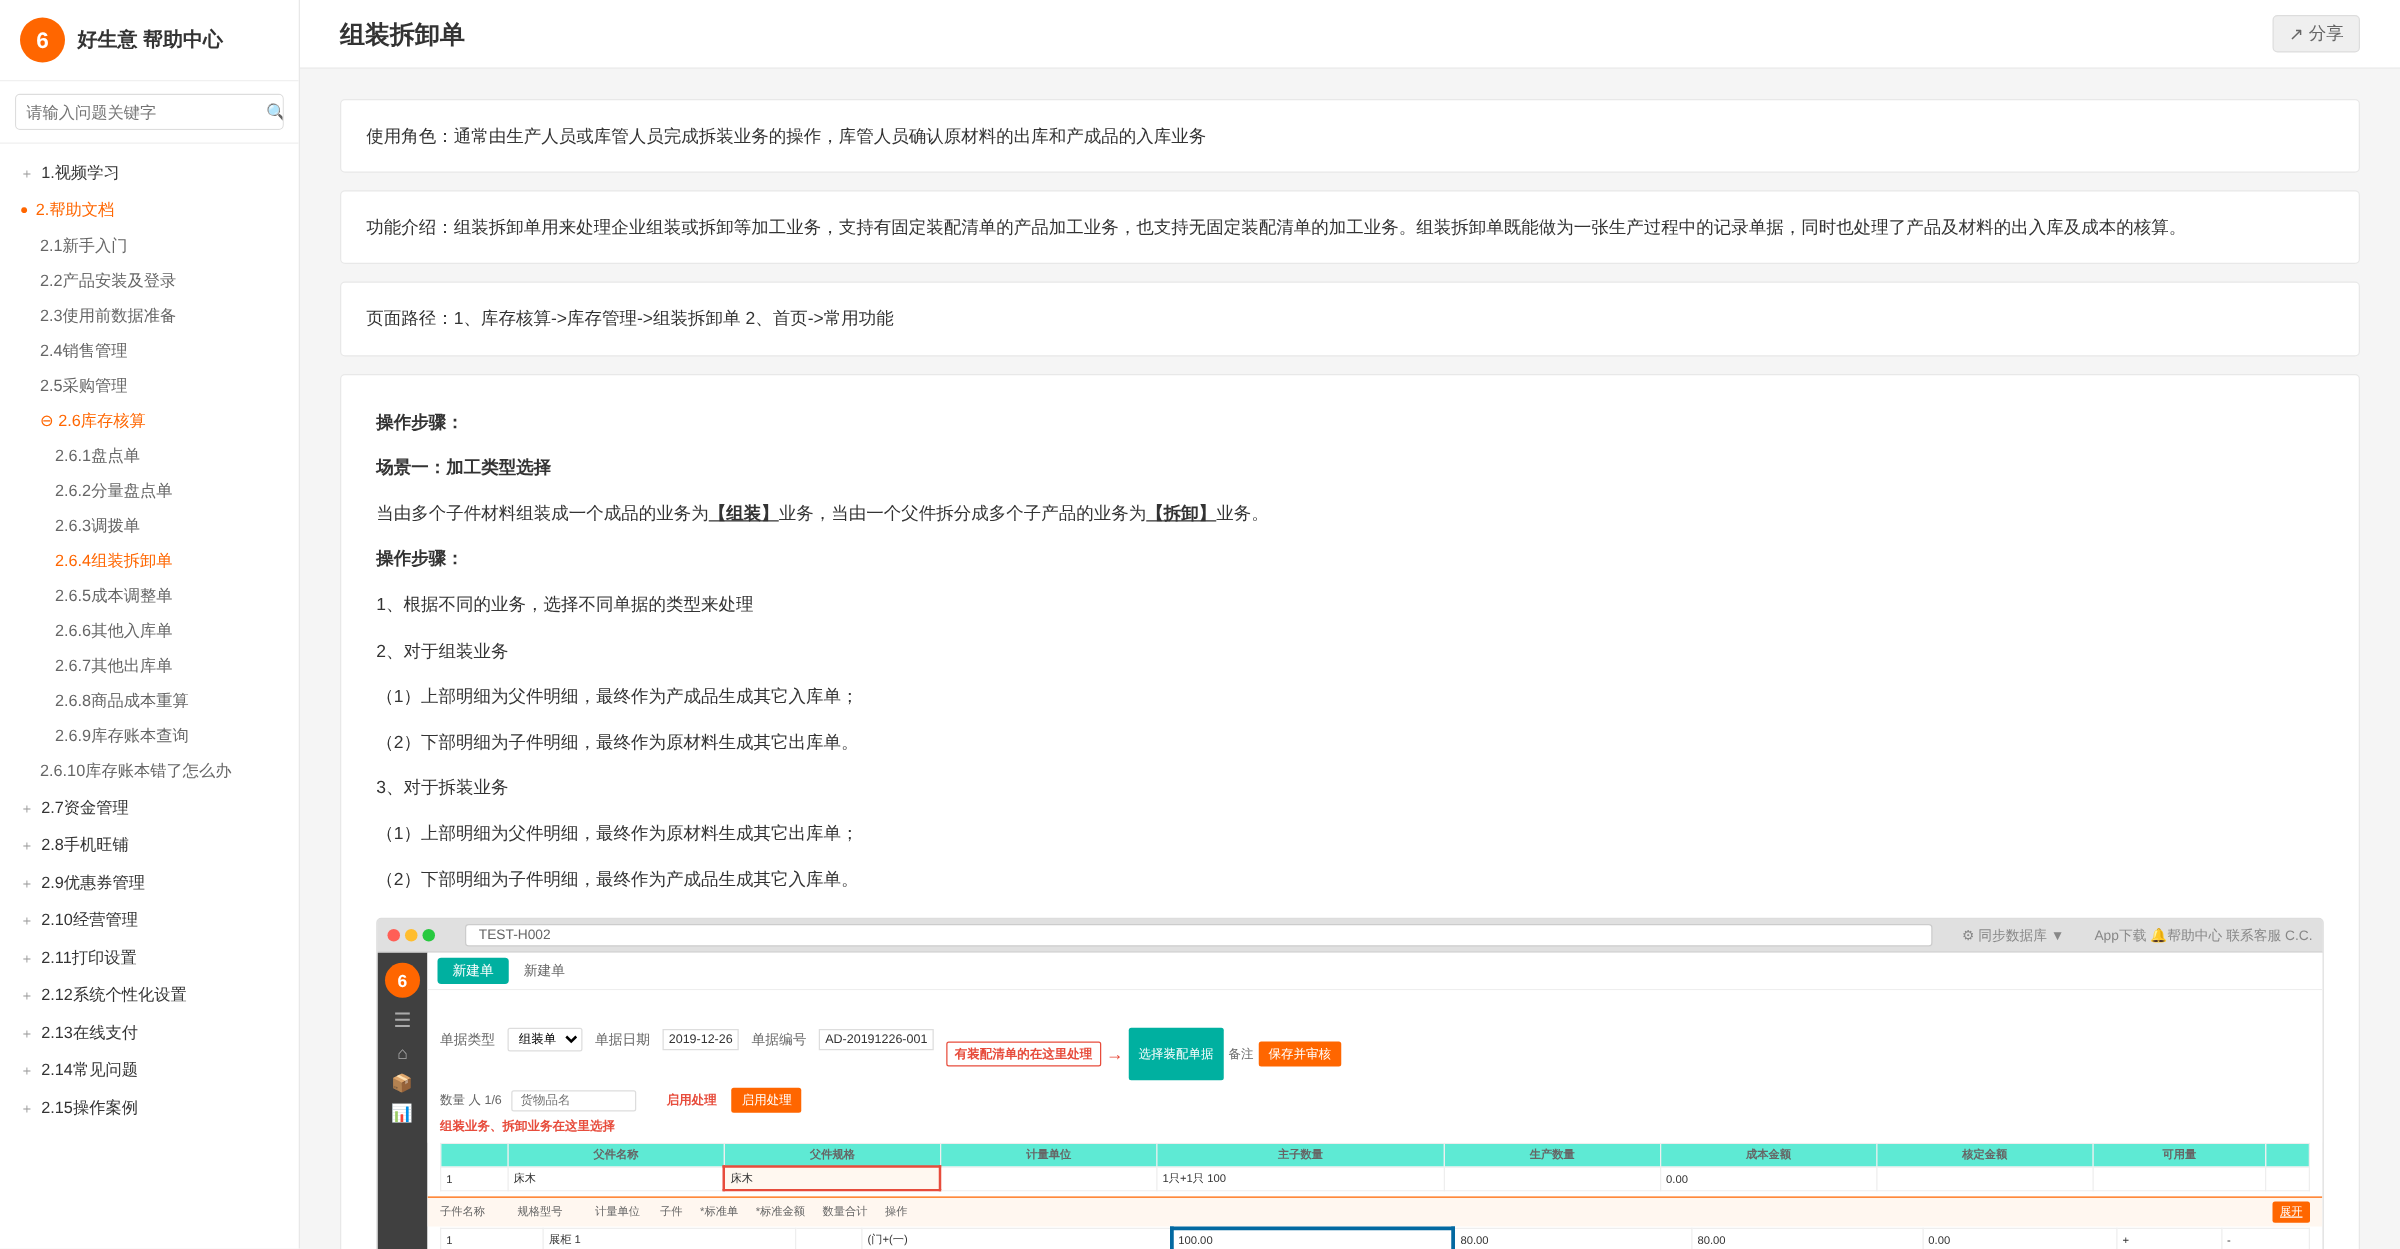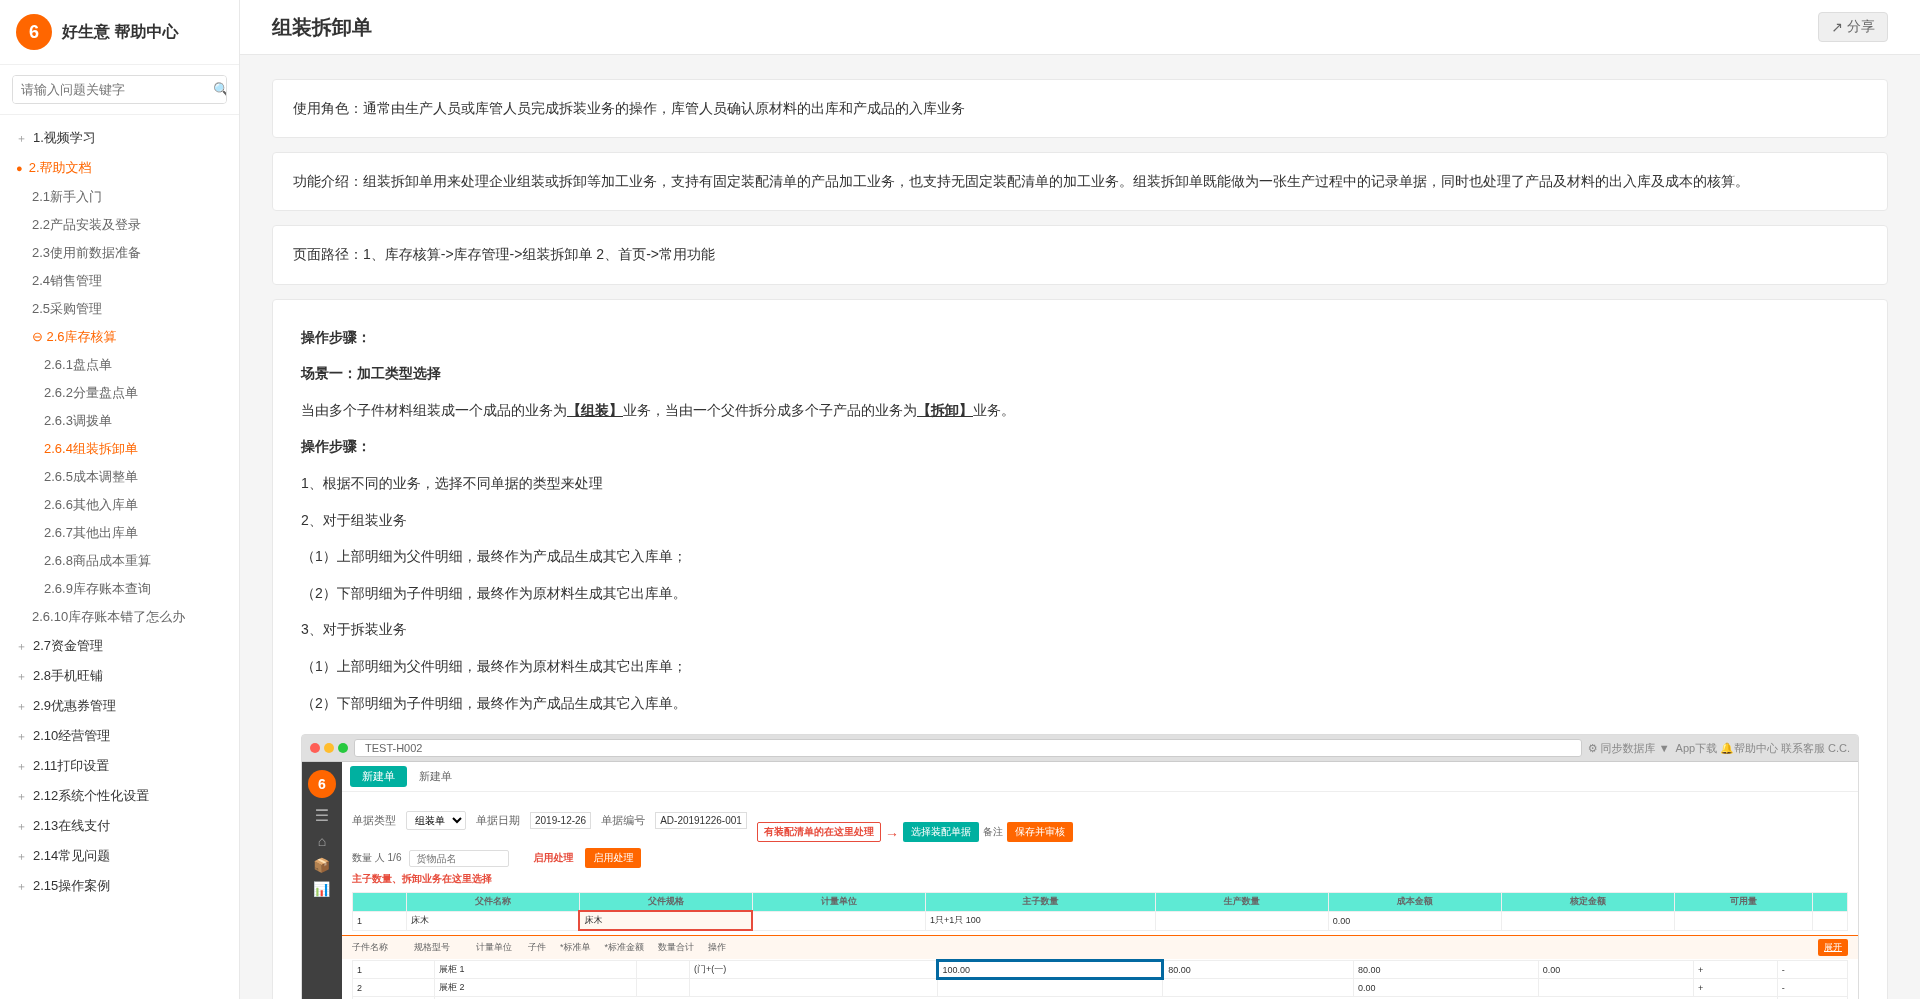--- a/index.html
+++ b/index.html
@@ -162,21 +162,21 @@
 
       <div class="ops-step">2、对于组装业务</div>
       <div class="ops-step indent">（1）上部明细为父件明细，最终作为产成品生成其它入库单；</div>
       <div class="ops-step indent">（2）下部明细为子件明细，最终作为原材料生成其它出库单。</div>
 
       <div class="ops-step">3、对于拆装业务</div>
       <div class="ops-step indent">（1）上部明细为父件明细，最终作为原材料生成其它出库单；</div>
       <div class="ops-step indent">（2）下部明细为子件明细，最终作为产成品生成其它入库单。</div>
 
       <div class="screenshot-container" style="margin-top:18px;">
-        <div style="background:#e0e0e0; padding:4px 8px; display:flex; align-items:center; gap:6px; border-bottom:1px solid #ccc;">
+        <div style="background:#e0e0e0; padding:4px 8px; display:flex; align-items:center; gap:24px; border-bottom:1px solid #ccc;">
           <div style="display:flex;gap:4px;">
             <div style="width:10px;height:10px;background:#ff5f56;border-radius:50%;"></div>
             <div style="width:10px;height:10px;background:#ffbd2e;border-radius:50%;"></div>
             <div style="width:10px;height:10px;background:#27c93f;border-radius:50%;"></div>
           </div>
           <div style="flex:1;background:#fff;border:1px solid #ccc;border-radius:3px;padding:2px 10px;font-size:11px;color:#666;">TEST-H002</div>
           <div style="font-size:11px;color:#888;">⚙ 同步数据库 ▼</div>
           <div style="font-size:11px;color:#888;">App下载 🔔帮助中心 联系客服 C.C.</div>
         </div>
         <div style="display:flex;background:#f8f8f8;">
@@ -204,34 +204,34 @@
                   <option>拆卸单</option>
                 </select>
                 <span style="font-size:11px;color:#666;">单据日期</span>
                 <span style="font-size:10px;color:#333;border:1px solid #ddd;padding:2px 4px;">2019-12-26</span>
                 <span style="font-size:11px;color:#666;">单据编号</span>
                 <span style="font-size:10px;color:#333;border:1px solid #ddd;padding:2px 4px;">AD-20191226-001</span>
 
                 <div style="position:relative;display:inline-flex;align-items:center;gap:4px;margin-top:24px;">
                   <span style="font-size:10px;color:#e74c3c;font-weight:bold;border:1px solid #e74c3c;padding:2px 6px;border-radius:2px;">有装配清单的在这里处理</span>
                   <span style="color:#e74c3c;">→</span>
-                  <button style="background:#00b0a0;color:#fff;border:none;padding:3px 8px;border-radius:2px;font-size:10px;cursor:pointer;">选择装配单据</button>
+                  <button style="background:#00b0a0;color:#fff;border:none;padding:14px 8px;border-radius:2px;font-size:10px;cursor:pointer;">选择装配单据</button>
                   <span style="font-size:10px;color:#666;">备注</span>
                   <button style="background:#f60;color:#fff;border:none;padding:3px 8px;border-radius:2px;font-size:10px;cursor:pointer;">保存并审核</button>
                 </div>
               </div>
 
               <div style="display:flex;align-items:center;gap:8px;margin-top:6px;position:relative;">
                 <span style="font-size:10px;color:#666;">数量 人 1/6</span>
                 <input type="text" style="border: 1px solid rgb(221, 221, 221); border-radius: 2px; padding: 2px 6px; font-size: 10px; width: 100px;" placeholder="货物品名">
                 <span style="font-size:10px;color:#e74c3c;font-weight:bold;margin-left:16px;">启用处理</span>
                 <button style="background:#f60;color:#fff;border:none;padding:3px 8px;border-radius:2px;font-size:10px;cursor:pointer;margin-left:4px;">启用处理</button>
               </div>
 
-              <div style="font-size:10px;color:#e74c3c;font-weight:bold;margin-top:4px;">主子数量、拆卸业务在这里选择</div>
+              <div style="font-size:10px;color:#e74c3c;font-weight:bold;margin-top:4px;">组装业务、拆卸业务在这里选择</div>
             </div>
 
             <div style="padding:0 10px;overflow:hidden;">
               <table style="width:100%;border-collapse:collapse;font-size:9px;">
                 <thead>
                   <tr style="background:#5eead4;">
                     <th style="border:1px solid #eee;padding:2px 4px;color:#666;"></th>
                     <th style="border:1px solid #eee;padding:2px 4px;color:#666;">父件名称</th>
                     <th style="border:1px solid #eee;padding:2px 4px;color:#666;">父件规格</th>
                     <th style="border:1px solid #eee;padding:2px 4px;color:#666;">计量单位</th>

